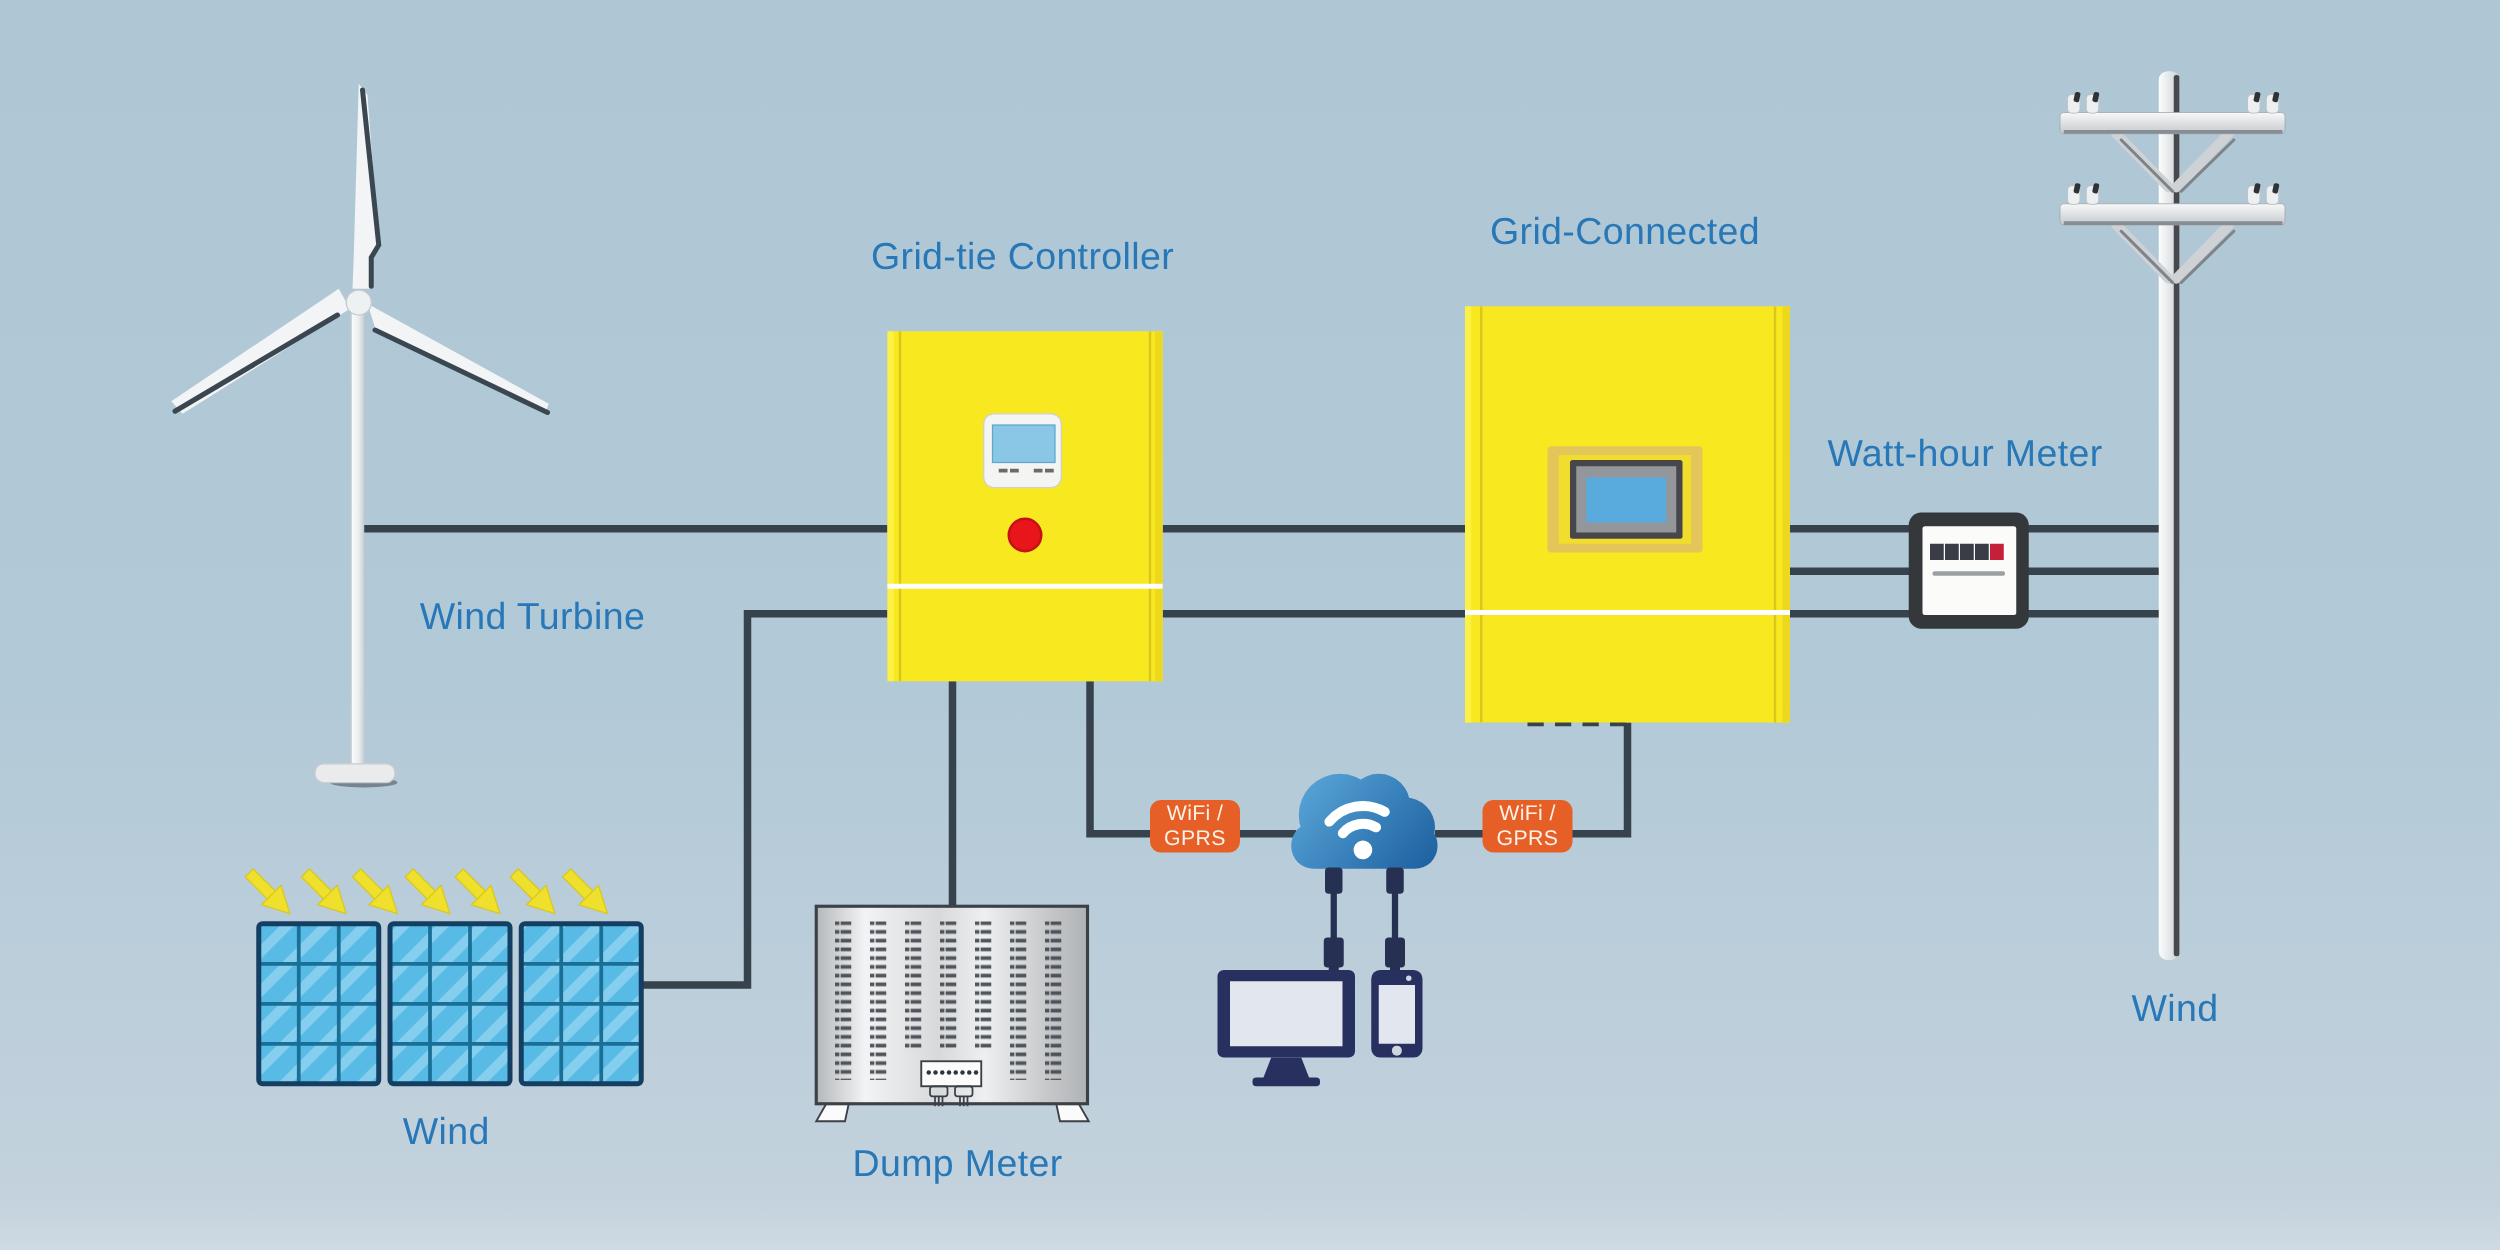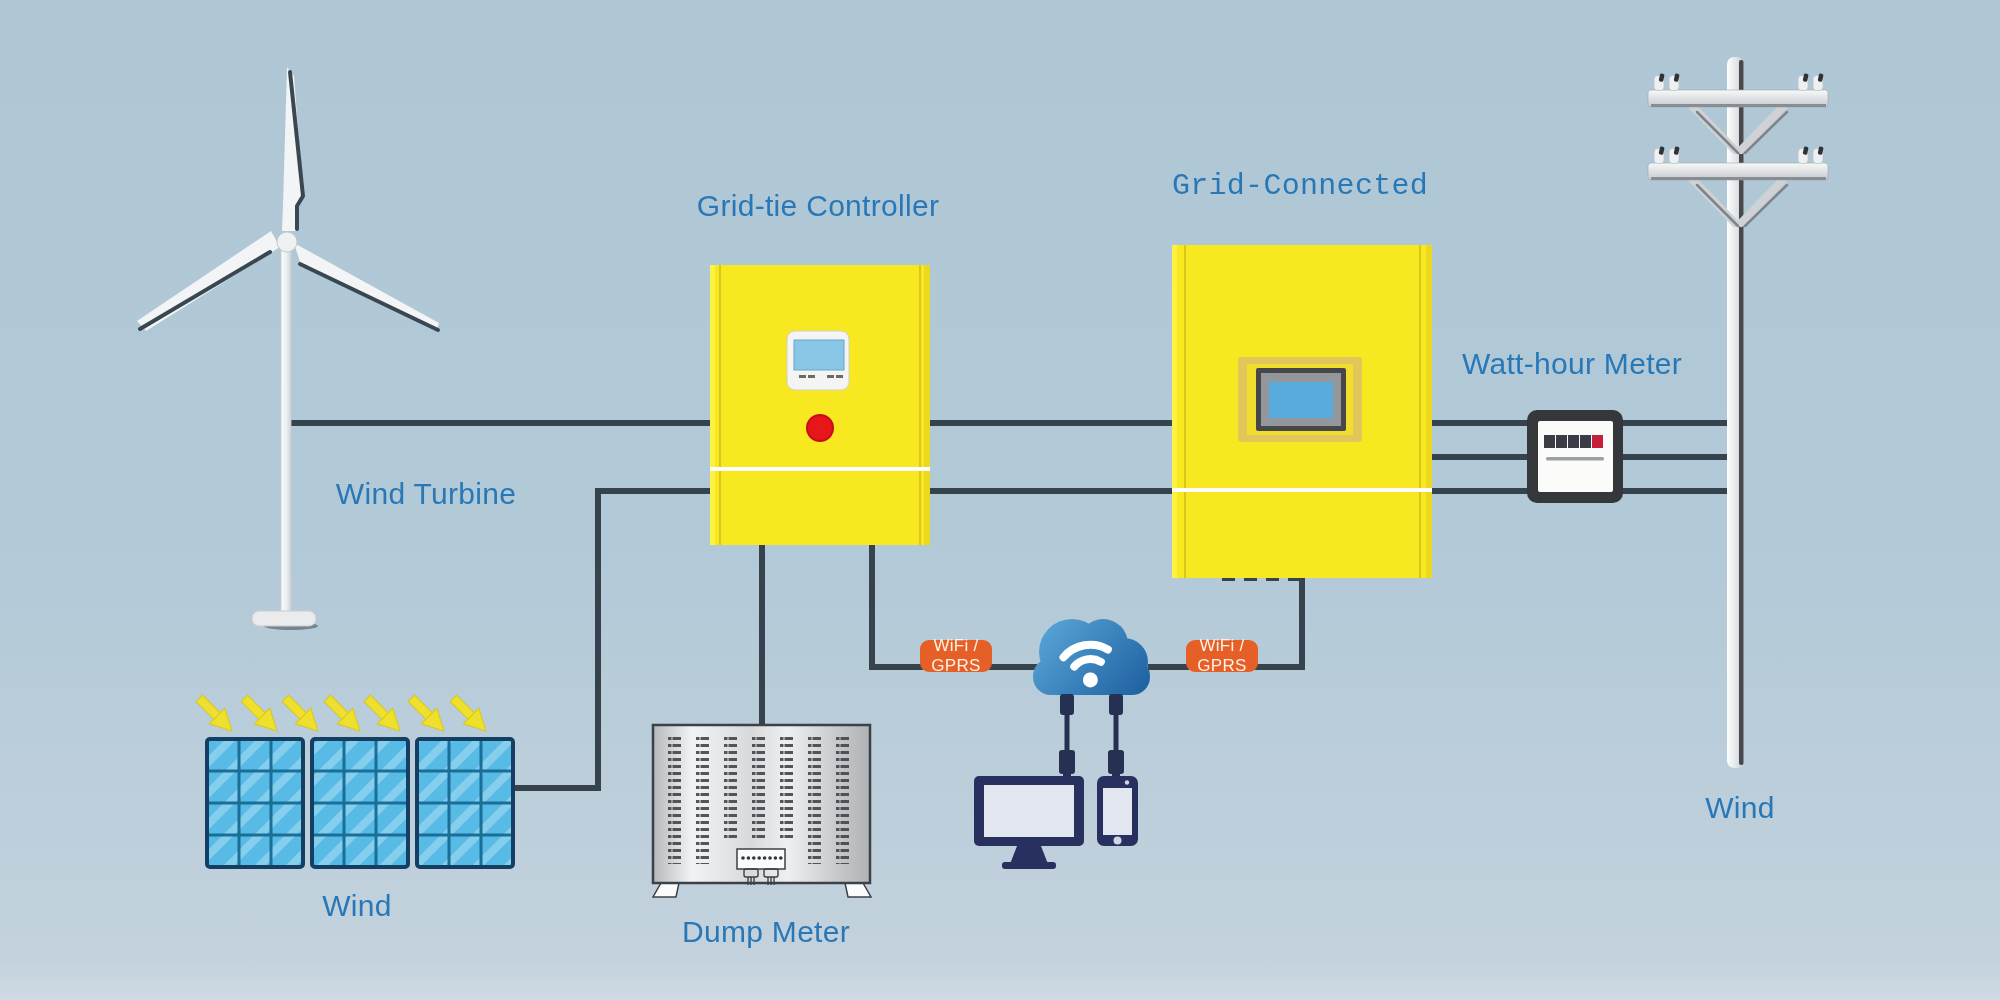--- a/index.html
+++ b/index.html
@@ -13,24 +13,24 @@
   .canvas{
     position:relative; width:2000px; height:1000px; overflow:hidden;
     background:linear-gradient(180deg,#afc7d5 0%, var(--background,#b2c9d7) 55%, #c3d2dd 96%, #cfdae3 100%);
     font-family:"Liberation Sans",sans-serif;
   }
   .canvas svg{position:absolute;left:0;top:0;}
   .lbl{
     position:absolute; transform:translate(-50%,-50%);
     font-size:30px; color:var(--label-blue,#2878b8); white-space:nowrap; letter-spacing:.3px;
   }
-  .lbl.two-line{white-space:normal; text-align:center; line-height:41px;font-family:Liberation Mono, monospace;}
+  .lbl.two-line{white-space:normal; text-align:center; line-height:41px;}
   .lbl.two-line span{display:block;}
   .badge{
-    position:absolute; width:72px; height:32px; border-radius:9px;
+    position:absolute; width:72px; height:42px; border-radius:9px;
     background:var(--badge-orange,#e55f27); color:var(--badge-text,#fdf2e7);
     display:flex; flex-direction:column; align-items:center; justify-content:center;
     font-size:17px; line-height:20px; letter-spacing:.3px;
   }
 </style>
 </head>
 <body>
 
 <div class="canvas">
 

